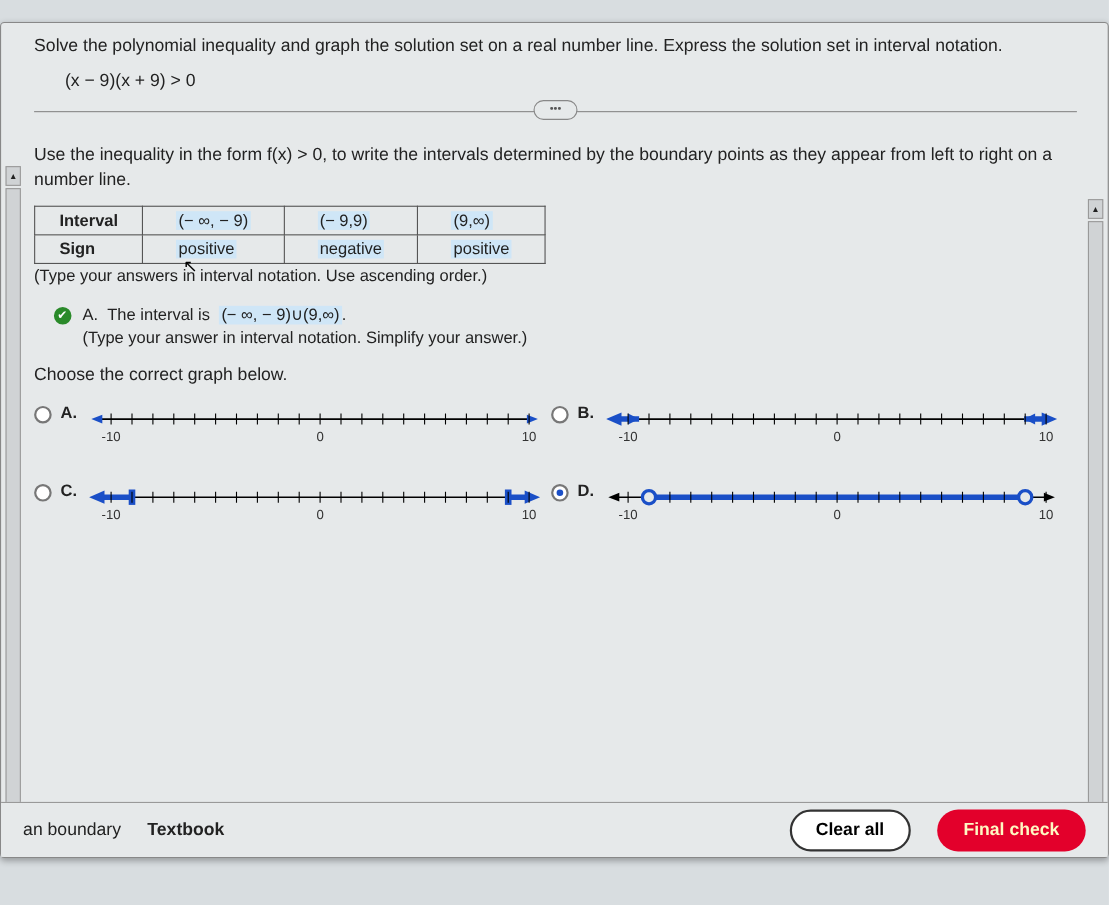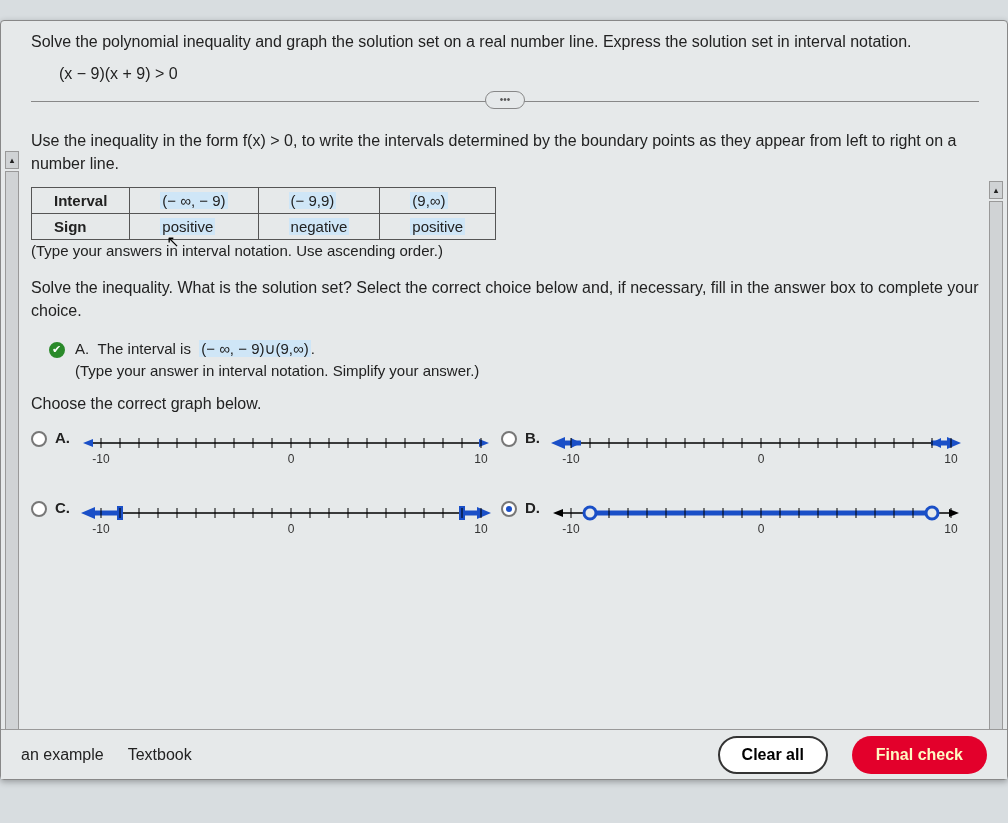--- a/index.html
+++ b/index.html
@@ -129,21 +129,21 @@
     position: absolute;
     left: 0; bottom: 0;
     width: 100%; height: 50px;
     border-top: 1px solid #999;
     display:flex; align-items:center;
     padding: 0 20px;
     gap: 24px;
     background:#e6e9ea;
   }
   .link { font-size:16px; color:#222; cursor:pointer; }
-  .link.bold { font-weight:normal; }
+  .link.bold { font-weight:bold; }
   .spacer { flex:1; }
   .btn-outline {
     border:2px solid #333; background:#fff; border-radius:22px;
     padding: 8px 22px; font-size:16px; font-weight:bold; cursor:pointer;
   }
   .btn-red {
     border:none; background:#e3002b; color:#fef9c3; border-radius:22px;
     padding: 10px 24px; font-size:16px; font-weight:bold; cursor:pointer;
   }
   .cursor-ico { position:absolute; font-size:16px; color:#000; }
@@ -187,21 +187,20 @@
           <td><span class="hl" style="position:relative;"><span>positive</span><span class="cursor-ico" style="left:6px;top:14px;">↖</span></span></td>
           <td><span class="hl">negative</span></td>
           <td><span class="hl">positive</span></td>
         </tr>
       </tbody>
         </table>
       <p class="hint">(Type your answers in interval notation. Use ascending order.)</p>
     </div>
 
     <div class="section3">
-      <p class="instr">Solve the inequality. What is the solution set? Select the correct choice below and, if necessary, fill in the answer box to complete your choice.</p>
 
       <div class="choices">
         <div class="choice-row">
           <span class="radio-ico checked-green"></span>
           <div>
             <span>A.</span>
             &nbsp;<span>The interval is</span>
             &nbsp;<span class="hl">(− ∞, − 9)∪(9,∞)</span><span>.</span>
             <div style="margin-top:4px;">(Type your answer in interval notation. Simplify your answer.)</div>
           </div>
@@ -371,19 +370,19 @@
               <text class="tick-lbl" x="400" y="34">10</text>
             </svg>
           </div>
         </div>
 
       </div>
     </div>
   </div>
 
   <div class="bottom-bar">
-    <span class="link">an example</span>
+    <span class="link">an boundary</span>
     <span class="link bold">Textbook</span>
     <span class="spacer"></span>
     <button class="btn-outline">Clear all</button>
     <button class="btn-red">Final check</button>
   </div>
 </div>
 
 </body></html>

